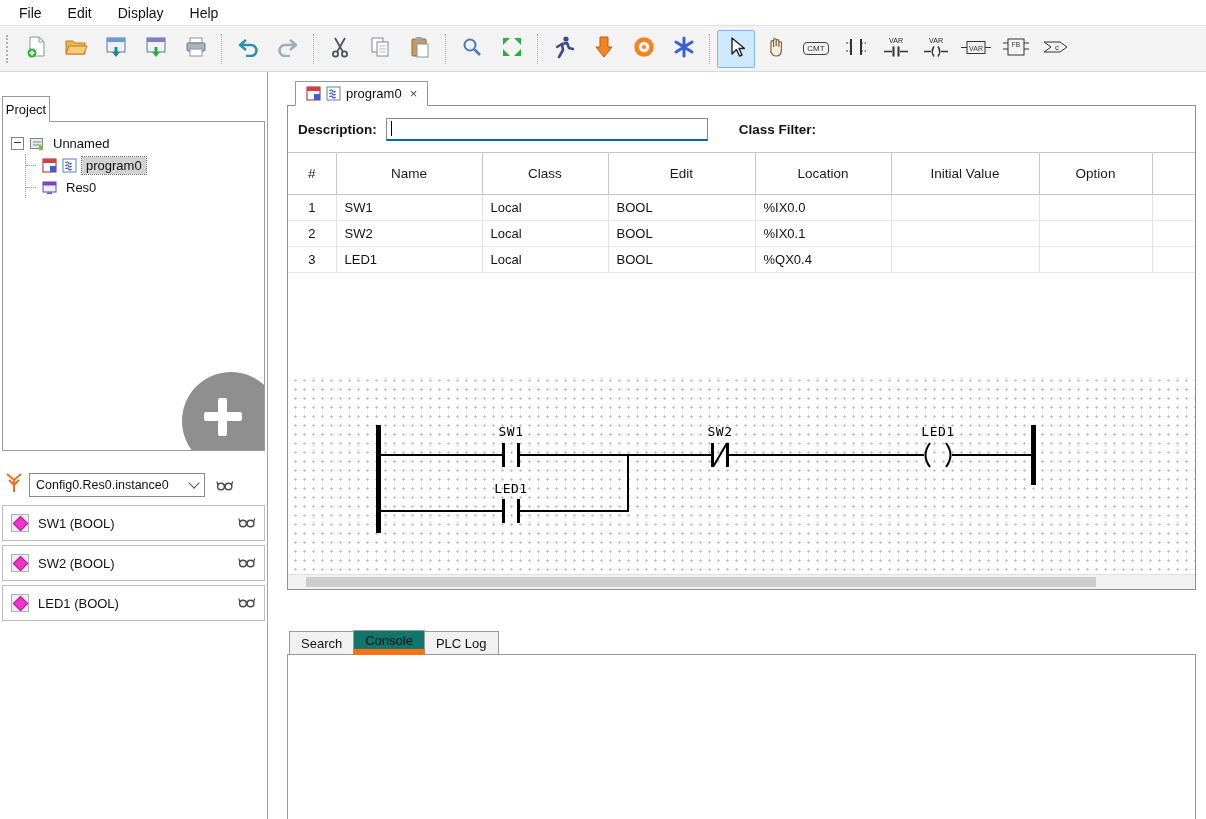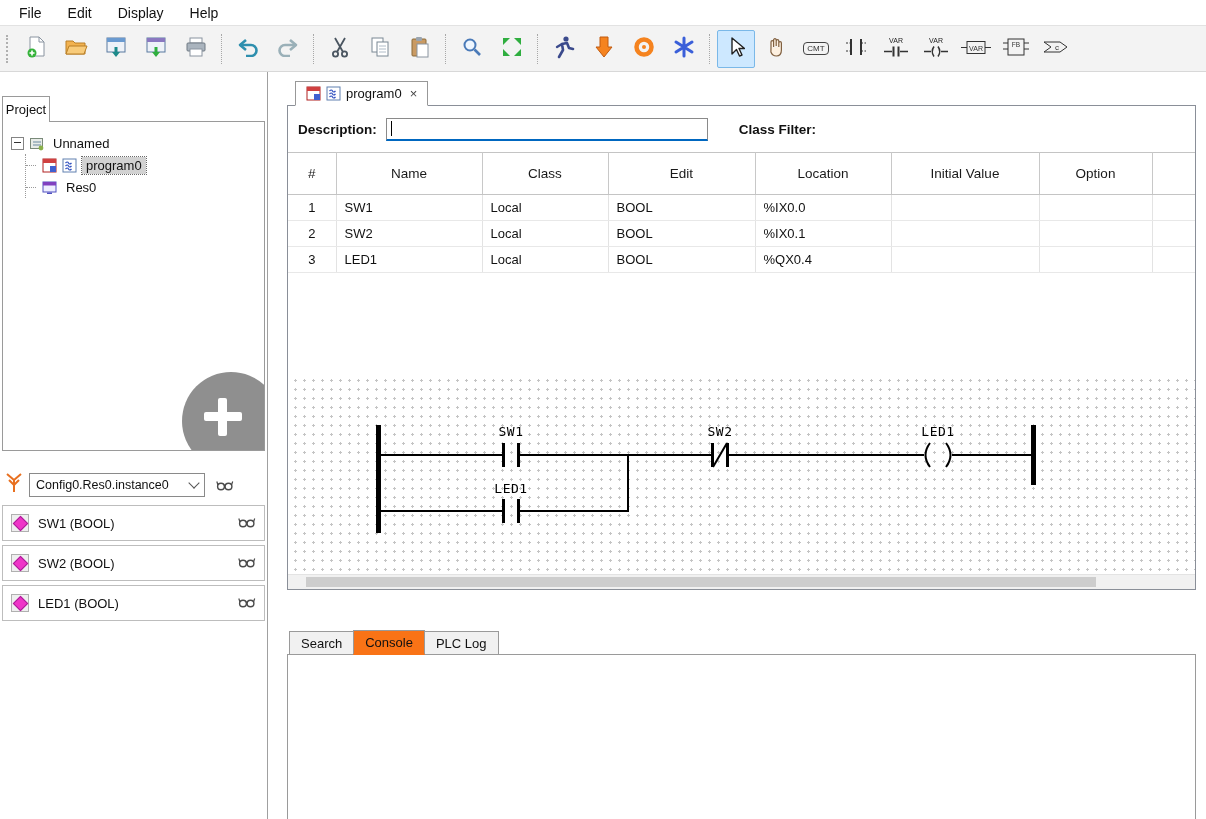--- a/index.html
+++ b/index.html
@@ -93,21 +93,21 @@
   .ladder svg{position:absolute;left:0;top:0;}
   .lad-label{font-family:"DejaVu Sans Mono",monospace;font-size:13px;letter-spacing:0.5px;fill:#000;}
 
   .hscroll{height:14px;flex:none;background:#f1f1f1;border-top:1px solid #e3e3e3;position:relative;}
   .hthumb{position:absolute;left:18px;top:2px;width:790px;height:10px;background:#cdcdcd;}
 
   .bottom-area{margin-top:40px;flex:1;display:flex;flex-direction:column;min-height:0;}
   .btabs{height:25px;display:flex;align-items:flex-end;padding-left:2px;}
   .btab{height:24px;box-sizing:border-box;display:flex;align-items:center;padding:0 11px;border:1px solid #9a9a9a;
         background:#f1f1f1;margin-right:-1px;position:relative;font-size:13px;}
-  .btab.active{background:#f97316;border-bottom:2px solid #f97316;height:25px;z-index:2;}
+  .btab.active{background:#0f766e;border-bottom:6px solid #f97316;height:25px;z-index:2;}
   .bcontent{flex:1;border:1px solid #9a9a9a;background:#fff;margin-top:-1px;}
 </style>
 </head>
 <body>
 
 <div class="app">
 
   <div class="menubar">
     <span class="menu-item">File</span>
     <span class="menu-item">Edit</span>

